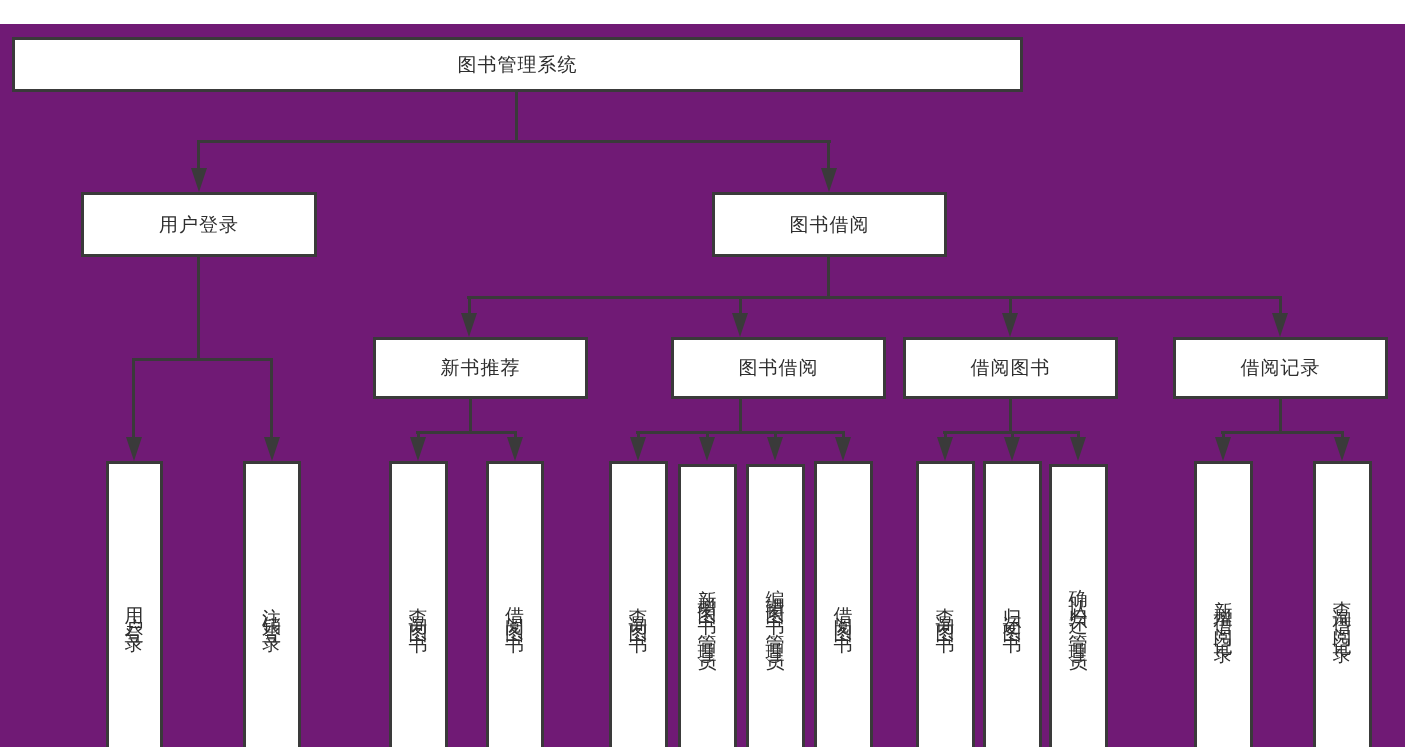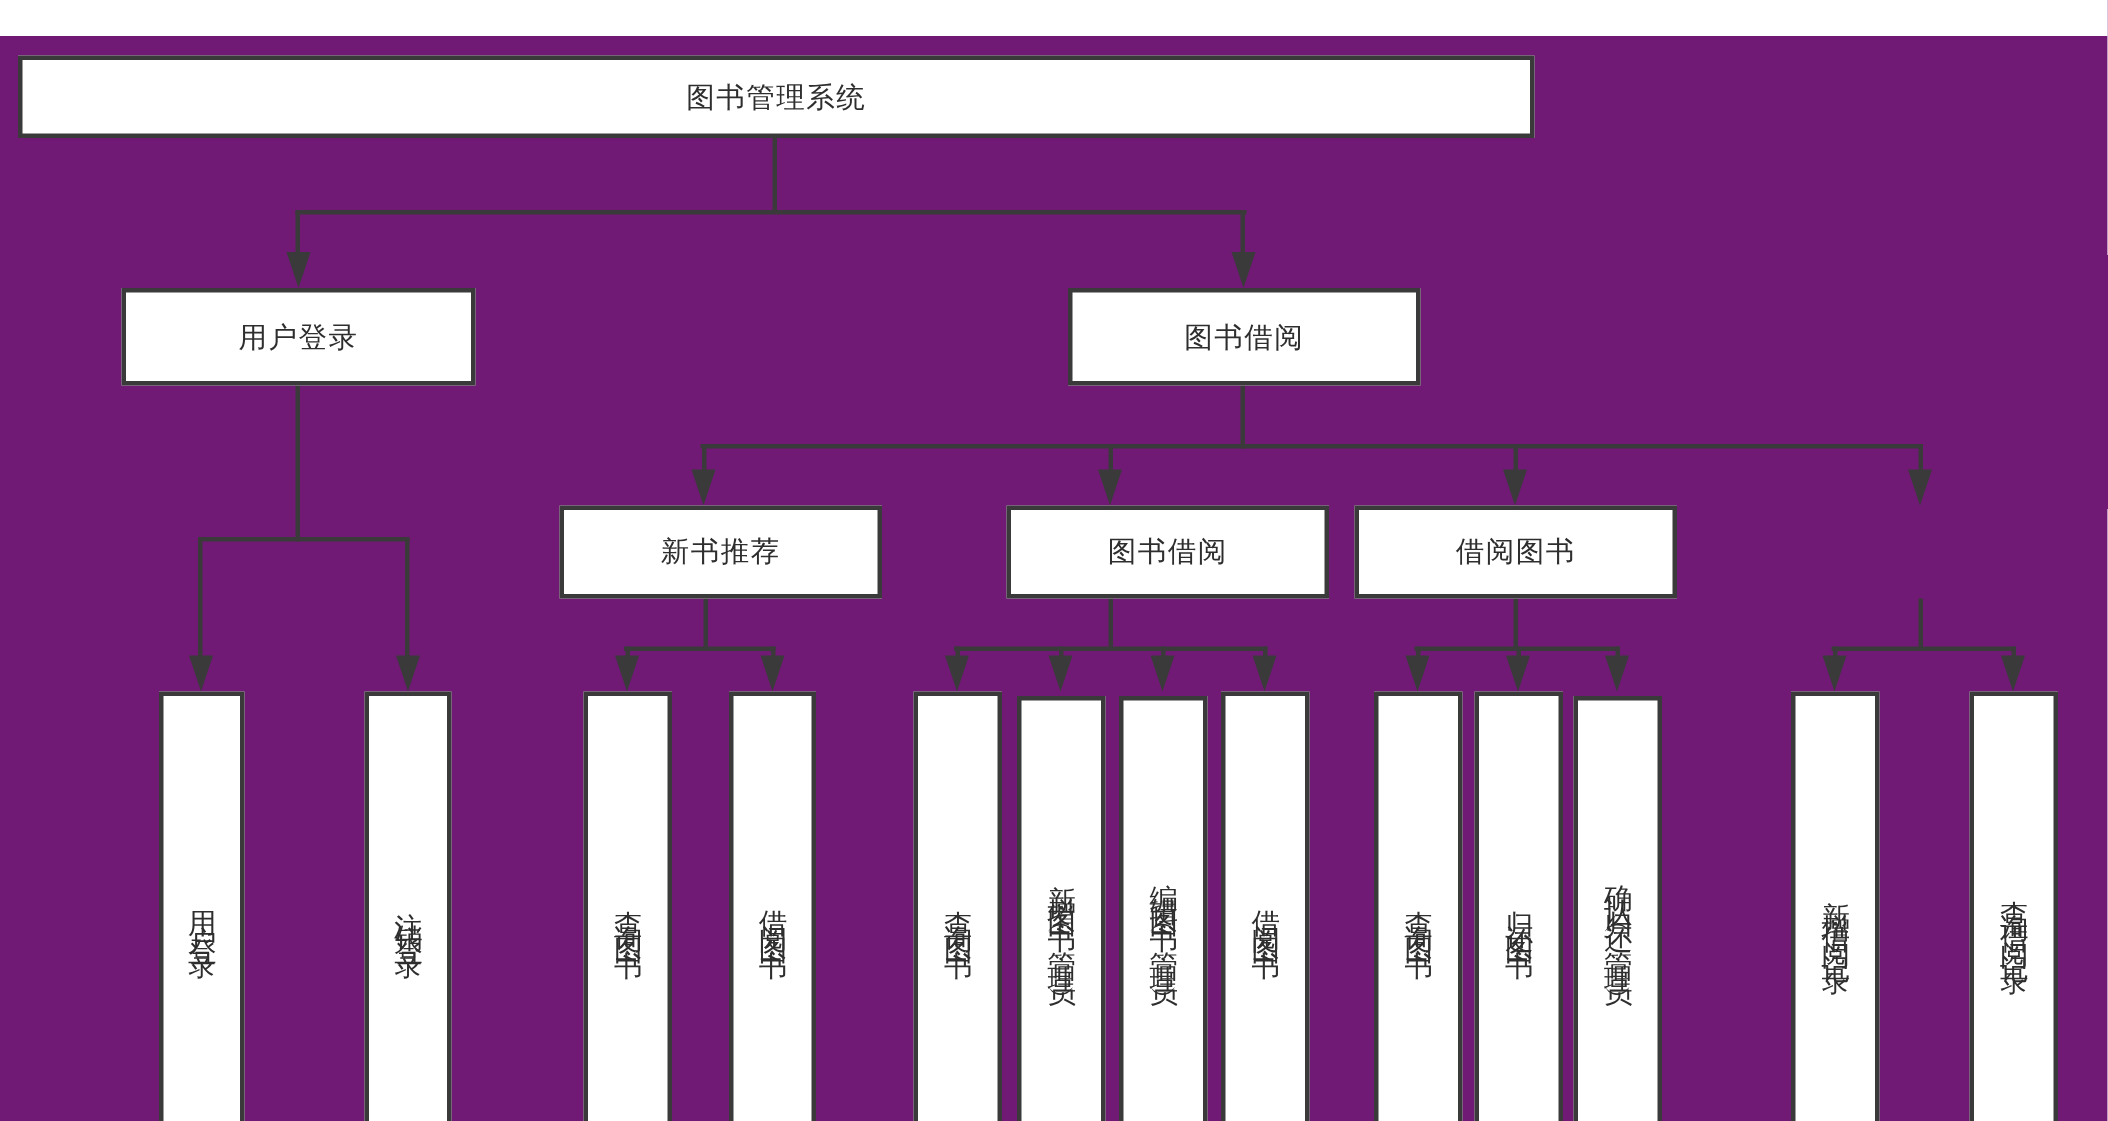--- a/index.html
+++ b/index.html
@@ -107,20 +107,23 @@
 
   <div class="box" style="left:373px;top:313px;width:215px;height:62px;">
     <span>新书推荐</span>
   </div>
   <div class="box" style="left:671px;top:313px;width:215px;height:62px;">
     <span>图书借阅</span>
   </div>
   <div class="box" style="left:903px;top:313px;width:215px;height:62px;">
     <span>借阅图书</span>
   </div>
+  <div class="box" style="left:1173px;top:313px;width:215px;height:62px;">
+    <span>借阅记录</span>
+  </div>
 
   <div class="box leaf" style="left:106px;top:437px;width:57px;height:298px;">
     <span class="vtext">用户登录</span>
   </div>
   <div class="box leaf" style="left:243px;top:437px;width:58px;height:298px;">
     <span class="vtext">注销登录</span>
   </div>
 
   <div class="box leaf" style="left:389px;top:437px;width:59px;height:298px;">
     <span class="vtext">查询图书</span>

